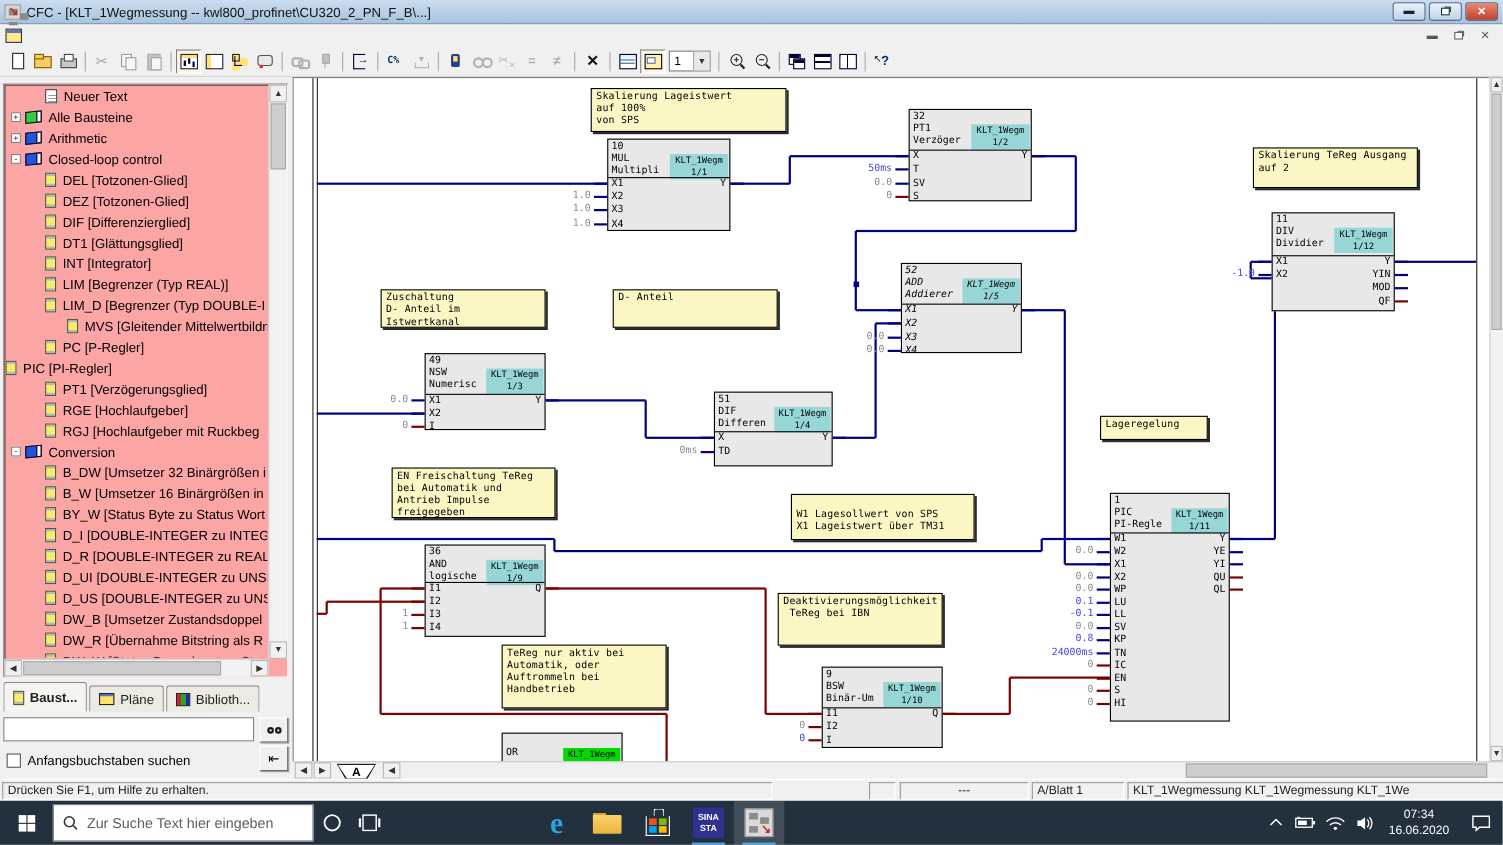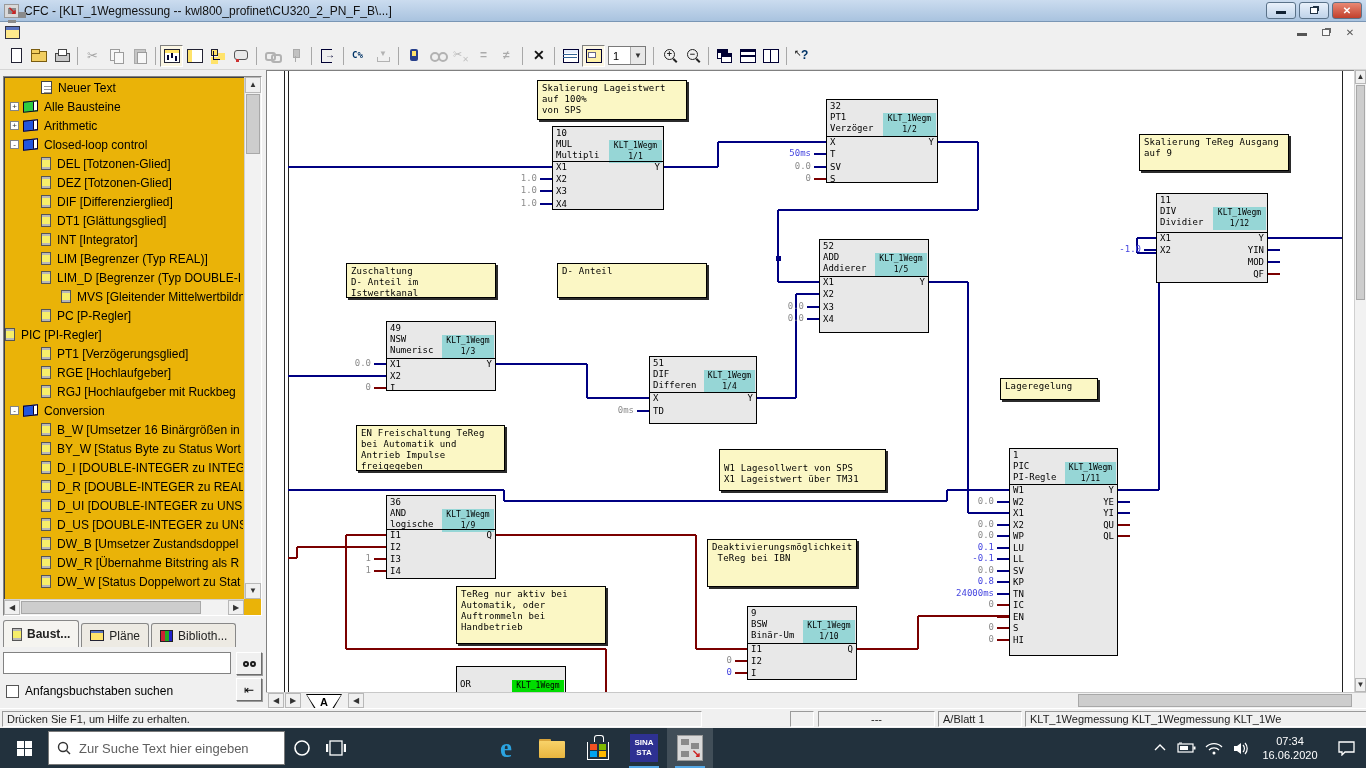--- a/index.html
+++ b/index.html
@@ -72,21 +72,21 @@
   .mi-cascade::after{left:5px;top:6px;width:9px;height:8px;border:1px solid #003;background:linear-gradient(#003 0 3px,#fff 3px);}
   .mi-tileh::before{left:1px;top:2px;width:14px;height:12px;border:1px solid #003;background:linear-gradient(#003 0 2px,#fff 2px 5px,#003 5px 7px,#fff 7px);}
   .mi-tilev::before{left:1px;top:2px;width:14px;height:12px;border:1px solid #003;background:linear-gradient(90deg,#fff 0 6px,#003 6px 7px,#fff 7px),linear-gradient(#003 0 2px,#fff 2px);}
   .mi-help::before{content:"\2196";font-size:9px;color:#000;left:0;top:1px;}
   .mi-help::after{content:"?";font:bold 12px sans-serif;color:#036;left:7px;top:1px;}
   #zoomsel{width:38px;height:19px;background:#fff;border:1px solid #7a7a7a;display:flex;align-items:center;font-size:11px;margin:0 3px;}
   #zoomsel .zval{flex:1;padding-left:4px;}
   #zoomsel .zarrow{width:15px;height:17px;background:#E8E8E8;border-left:1px solid #aaa;font-size:8px;display:flex;align-items:center;justify-content:center;color:#333;}
   
   #sidebar{position:absolute;left:0;top:70px;width:266px;height:638px;background:#F0F0F0;}
-  #treebox{position:absolute;left:3px;top:6px;width:259px;height:540px;background:#eab308;border:1px solid #828282;border-right-color:#fff;border-bottom-color:#fff;box-shadow:inset 1px 1px 0 #404040;}
+  #treebox{position:absolute;left:3px;top:6px;width:259px;height:540px;background:#fca5a5;border:1px solid #828282;border-right-color:#fff;border-bottom-color:#fff;box-shadow:inset 1px 1px 0 #404040;}
   #tree{position:absolute;left:1px;top:1px;right:18px;bottom:17px;overflow:hidden;}
   .trow{height:19px;display:flex;align-items:center;font-size:12px;color:#000;white-space:nowrap;}
   .texp{width:9px;height:9px;border:1px solid #848484;background:#fff;font:8px/7px "Liberation Sans",sans-serif;text-align:center;color:#333;margin-right:4px;flex:none;}
   .i-book{width:15px;height:11px;border:1px solid #102;box-shadow:inset -3px 0 0 #fff,inset -4px 0 0 #102;transform:skewY(-6deg);margin-right:6px;flex:none;}
   .i-block{width:10px;height:13px;background:#F6EE6A;border:1px solid #555;margin-right:6px;flex:none;box-shadow:inset 0 2px 0 #B8B8B8,inset 0 -2px 0 #B8B8B8;}
   .i-text{width:11px;height:13px;background:#fff;border:1px solid #444;margin-right:6px;flex:none;background-image:repeating-linear-gradient(#fff 0 2px,#999 2px 3px);background-size:7px 100%;background-position:2px 2px;background-repeat:no-repeat;}
   .vscroll{position:absolute;right:0;top:0;width:17px;bottom:0;background:#F2F2F2;border-left:1px solid #D0D0D0;}
   .sbtn{position:absolute;left:0;width:100%;height:16px;background:#F0F0F0;border:1px solid #B8B8B8;color:#333;font-size:8px;text-align:center;line-height:14px;}
   .sthumb{position:absolute;left:1px;width:14px;background:#CDCDCD;border:1px solid #A8A8A8;}
   #treehscroll{position:absolute;left:0;bottom:0;right:17px;height:16px;background:#F2F2F2;border-top:1px solid #D0D0D0;}
@@ -359,20 +359,24 @@
           <span class="i-block"></span>
           <span>RGJ [Hochlaufgeber mit Ruckbeg</span>
         </div>
         <div class="trow" style="padding-left: 5px;">
           <span class="texp">-</span>
           <span class="i-book" style="background: rgb(34, 85, 221);"></span>
           <span>Conversion</span>
         </div>
         <div class="trow" style="padding-left: 36px;">
           <span class="i-block"></span>
+          <span>B_DW [Umsetzer 32 Binärgrößen i</span>
+        </div>
+        <div class="trow" style="padding-left: 36px;">
+          <span class="i-block"></span>
           <span>B_W [Umsetzer 16 Binärgrößen in</span>
         </div>
         <div class="trow" style="padding-left: 36px;">
           <span class="i-block"></span>
           <span>BY_W [Status Byte zu Status Wort</span>
         </div>
         <div class="trow" style="padding-left: 36px;">
           <span class="i-block"></span>
           <span>D_I [DOUBLE-INTEGER zu INTEGER</span>
         </div>
@@ -485,25 +489,25 @@
     <div class="wseg" style="background: rgb(123, 0, 0); left: 79px; top: 577px; width: 260px; height: 2px;"></div>
     <div class="wseg" style="background: rgb(123, 0, 0); left: 78px; top: 464px; width: 2px; height: 114px;"></div>
     <div class="wseg" style="background: rgb(123, 0, 0); left: 79px; top: 463px; width: 40px; height: 2px;"></div>
     <div class="wseg" style="background: rgb(123, 0, 0); left: 229px; top: 463px; width: 200px; height: 2px;"></div>
     <div class="wseg" style="background: rgb(123, 0, 0); left: 428px; top: 464px; width: 2px; height: 114px;"></div>
     <div class="wseg" style="background: rgb(123, 0, 0); left: 429px; top: 577px; width: 51px; height: 2px;"></div>
     <div class="wseg" style="background: rgb(123, 0, 0); left: 590px; top: 577px; width: 61px; height: 2px;"></div>
     <div class="wseg" style="background: rgb(123, 0, 0); left: 650px; top: 545px; width: 2px; height: 33px;"></div>
     <div class="wseg" style="background: rgb(123, 0, 0); left: 651px; top: 544px; width: 91px; height: 2px;"></div>
     <div class="junction" style="left: 509px; top: 185px; background: rgb(0, 0, 130);"></div>
-    <div class="comment" style="left: 270px; top: 9px; width: 150px; height: 40px;">Skalierung Lageistwert
+    <div class="comment" style="left: 270px; top: 9px; width: 178px; height: 40px;">Skalierung Lageistwert
 auf 100%
 von SPS</div>
     <div class="comment" style="left: 872px; top: 63px; width: 150px; height: 37px;">Skalierung TeReg Ausgang
-auf 9</div>
+auf 2</div>
     <div class="comment" style="left: 79px; top: 192px; width: 150px; height: 35px;">Zuschaltung
 D- Anteil im
 Istwertkanal</div>
     <div class="comment" style="left: 290px; top: 192px; width: 150px; height: 35px;">D- Anteil</div>
     <div class="comment" style="left: 733px; top: 307px; width: 98px; height: 22px;">Lageregelung</div>
     <div class="comment" style="left: 89px; top: 354px; width: 149px; height: 46px;">EN Freischaltung TeReg
 bei Automatik und
 Antrieb Impulse
 freigegeben</div>
     <div class="comment" style="left: 452px; top: 378px; width: 167px; height: 42px;">
@@ -550,21 +554,21 @@
       <div class="pinlab" style="right: 3px; top: 37px;">Y</div>
     </div>
     <div class="stub" style="left: 547px; top: 70px; width: 12px; background: rgb(0, 0, 130);"></div>
     <div class="stub" style="left: 547px; top: 82px; width: 12px; background: rgb(0, 0, 130);"></div>
     <div class="pv b" style="left: 487px; width: 57px; top: 77px;">50ms</div>
     <div class="stub" style="left: 547px; top: 95px; width: 12px; background: rgb(0, 0, 130);"></div>
     <div class="pv g" style="left: 487px; width: 57px; top: 90px;">0.0</div>
     <div class="stub" style="left: 547px; top: 107px; width: 12px; background: rgb(123, 0, 0);"></div>
     <div class="pv g" style="left: 487px; width: 57px; top: 102px;">0</div>
     <div class="stub" style="left: 671px; top: 70px; width: 12px; background: rgb(0, 0, 130);"></div>
-    <div class="blk" style="left: 552px; top: 168px; width: 110px; height: 94px;">
+    <div class="blk" style="left: 552px; top: 168px; width: 110px; height: 82px; font-style: italic;">
       <div class="bid" style="top: 1px;">52</div>
       <div class="btype" style="top: 12px;">ADD</div>
       <div class="bname" style="top: 23px;">Addierer</div>
       <div class="badge" style="top: 13px; height: 23px; left: 55px; background: rgb(150, 214, 214); white-space: pre;">KLT_1Wegm
 1/5</div>
       <div class="bsep" style="top: 36px;"></div>
       <div class="pinlab" style="left: 3px; top: 37px;">X1</div>
       <div class="pinlab" style="left: 3px; top: 49px;">X2</div>
       <div class="pinlab" style="left: 3px; top: 62px;">X3</div>
       <div class="pinlab" style="left: 3px; top: 74px;">X4</div>

